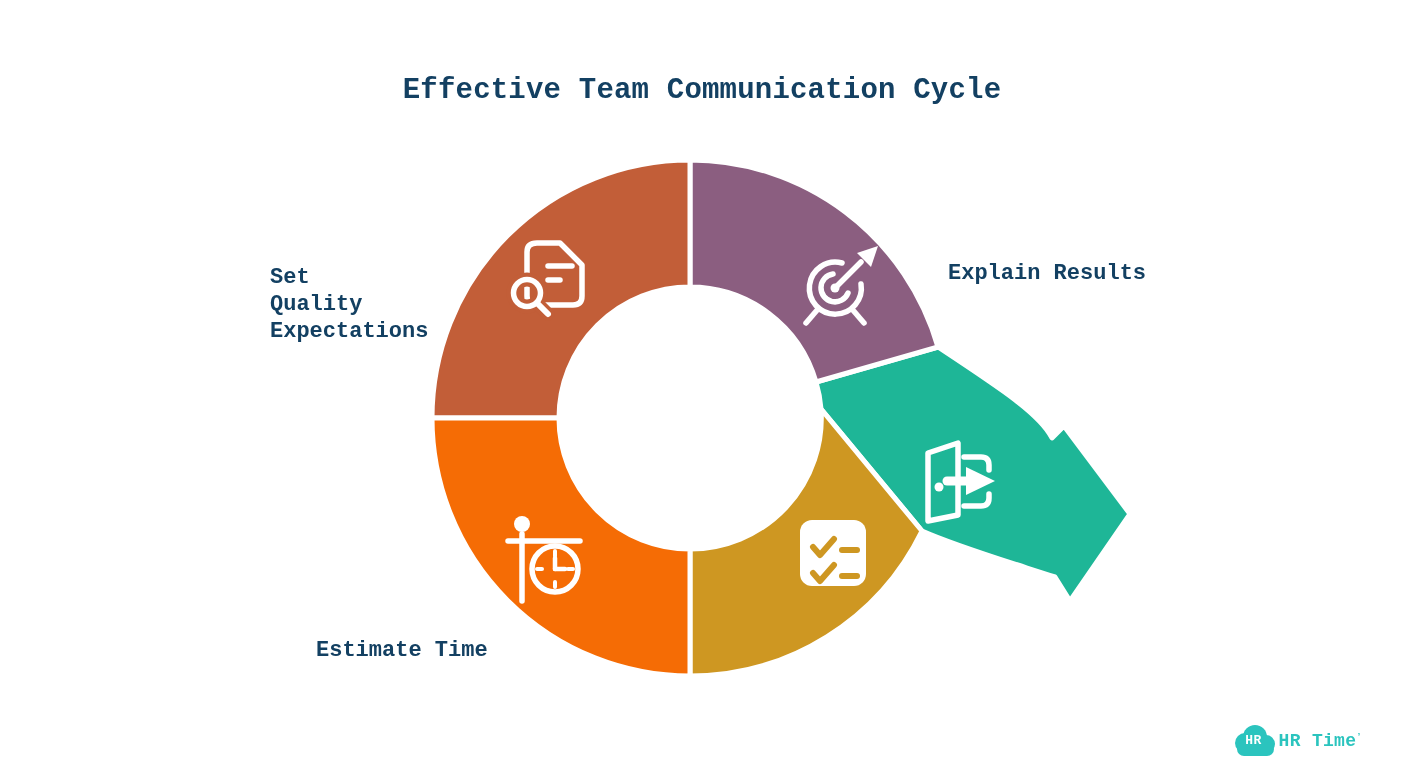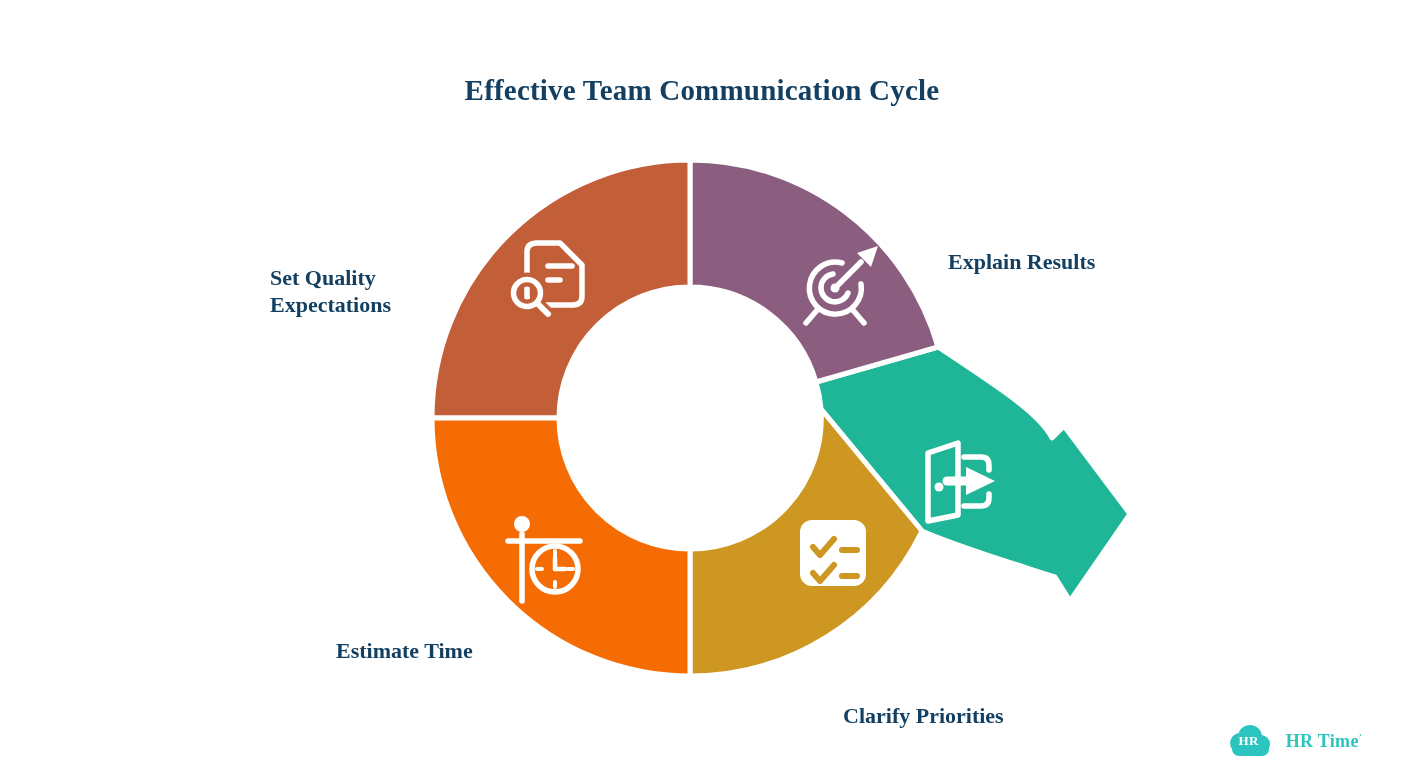--- a/index.html
+++ b/index.html
@@ -1,36 +1,36 @@
 <!DOCTYPE html>
 <html><head>
 <meta charset="utf-8">
 <style>
   html,body{margin:0;padding:0;background:#fff;}
   .canvas{
     position:relative;width:1404px;height:780px;background:#ffffff;overflow:hidden;
-    font-family:Liberation Serif, serif;
+    font-family:Liberation Mono, monospace;
   }
   .title{
     position:absolute;left:0;top:74px;width:1404px;text-align:center;
     font-size:29px;font-weight:bold;color:#134062;letter-spacing:.2px;
   }
   .diagram-svg{position:absolute;left:0;top:0;}
   .seg-label{
     position:absolute;font-size:22px;font-weight:bold;color:#134062;
     white-space:nowrap;line-height:27px;
   }
   .seg-label.wrap{white-space:normal;width:142px;}
   .lbl-quality{left:244px;top:264px;margin-left:26px;}
-  .lbl-results{left:948px;top:248px;}
+  .lbl-results{left:948px;top:260px;}
   .lbl-autonomy{left:1147px;top:530px;}
   .lbl-priorities{left:843px;top:702px;}
-  .lbl-time{left:336px;top:637px;}
+  .lbl-time{left:316px;top:637px;}
   .logo{
-    position:absolute;right:42px;bottom:22px;display:flex;align-items:center;gap:12px;
+    position:absolute;right:42px;bottom:22px;display:flex;align-items:center;gap:0;
   }
   .logo-badge{position:relative;width:46px;height:34px;}
   .logo-badge svg{position:absolute;left:0;top:0;}
   .logo-badge .hr-txt{
     position:absolute;left:0;top:9px;width:42px;text-align:center;
     color:#fff;font-size:13px;font-weight:bold;letter-spacing:.5px;
   }
   .logo-word{font-size:18px;font-weight:bold;color:#2BC4BE;letter-spacing:.3px;}
   .logo-word sup{font-size:9px;}
 </style>
@@ -111,21 +111,20 @@
       </g>
       <g stroke-width="4.5">
         <path d="M 555 569 V 558"></path>
         <path d="M 555 569 H 565"></path>
       </g>
     </g>
   </svg>
 
   <div class="seg-label wrap lbl-quality">Set Quality Expectations</div>
   <div class="seg-label lbl-results">Explain Results</div>
-  <div class="seg-label lbl-priorities">Clarify Priorities</div>
   <div class="seg-label lbl-time">Estimate Time</div>
 
   <div class="logo">
     <div class="logo-badge">
       <svg width="46" height="34" viewBox="0 0 46 34">
         <g fill="#2BC4BE">
           <circle cx="12" cy="19" r="10"></circle>
           <circle cx="22" cy="13" r="12"></circle>
           <circle cx="33" cy="20" r="9"></circle>
           <rect x="4" y="18" width="37" height="14" rx="7"></rect>

